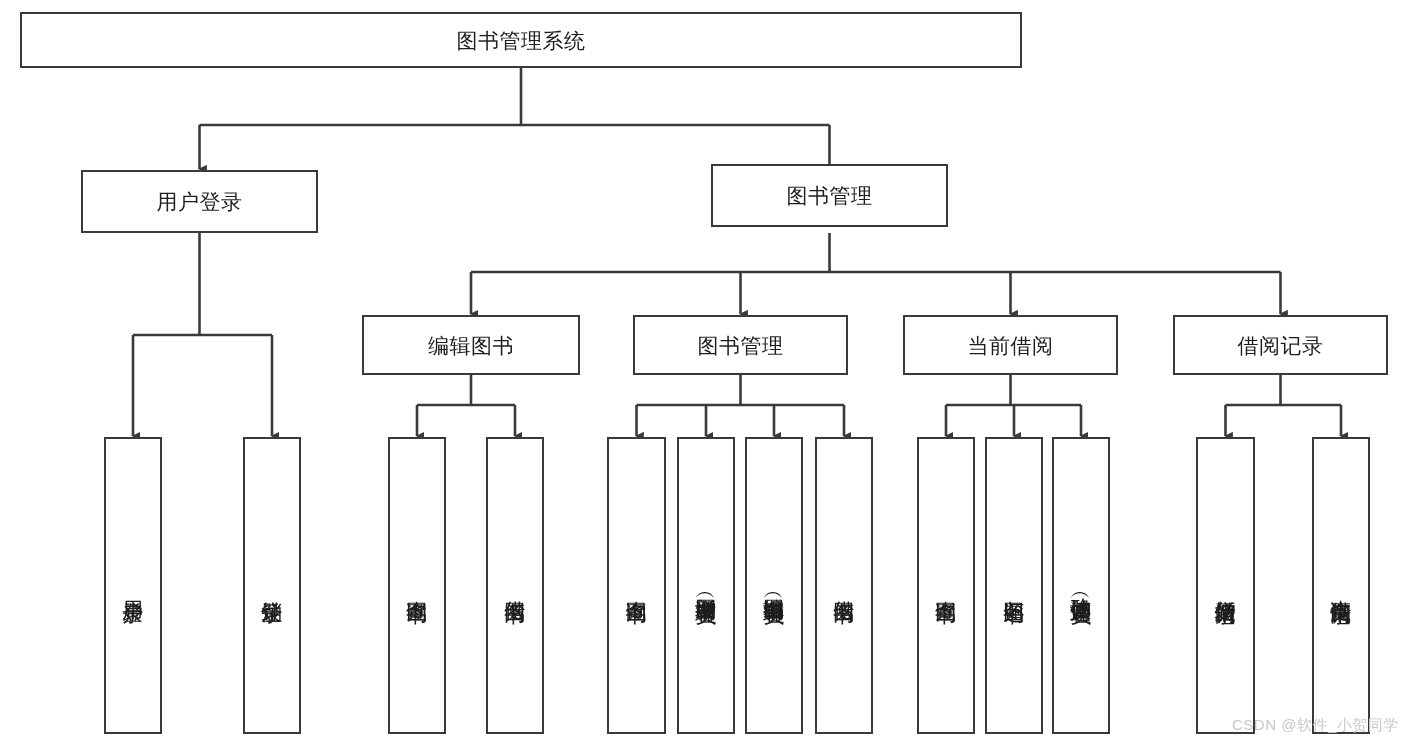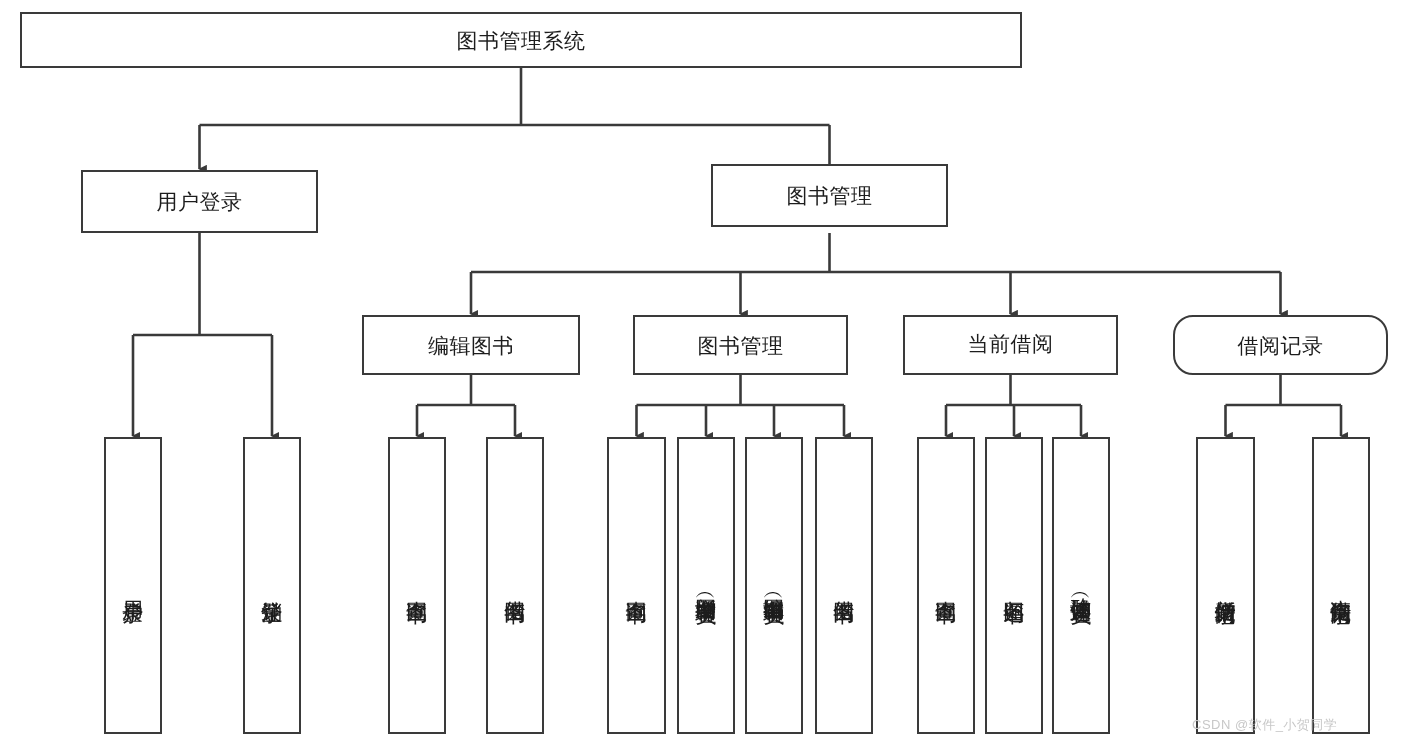--- a/index.html
+++ b/index.html
@@ -52,23 +52,24 @@
   .node.vertical .node-label {
     writing-mode: vertical-rl;
     text-orientation: upright;
     font-size: 21px;
     line-height: 1.12;
     letter-spacing: 1px;
   }
   #watermark {
     position: absolute;
     color: #c8c8c8;
-    font-size: 13px;
+    font-size: 15px;
     white-space: nowrap;
     letter-spacing: 0.5px;
+    margin-left: 40px;
   }
 </style>
 </head>
 <body>
 
 <div id="diagram-root">
 
   <svg id="connectors" viewBox="0 0 1405 747" xmlns="http://www.w3.org/2000/svg">
     <defs>
       <marker id="arrowhead" markerWidth="10" markerHeight="10" refX="4.2" refY="7.4" orient="auto" markerUnits="userSpaceOnUse">
@@ -122,23 +123,23 @@
       <div class="node horizontal" style="left: 711px; top: 164px; width: 237px; height: 63px; border-color: rgb(58, 58, 58);">
         <span class="node-label" style="color: rgb(29, 29, 29);">图书管理</span>
       </div>
       <div class="node horizontal" style="left: 362px; top: 315px; width: 218px; height: 60px; border-color: rgb(58, 58, 58);">
         <span class="node-label" style="color: rgb(29, 29, 29);">编辑图书</span>
       </div>
       <div class="node horizontal" style="left: 633px; top: 315px; width: 215px; height: 60px; border-color: rgb(58, 58, 58);">
         <span class="node-label" style="color: rgb(29, 29, 29);">图书管理</span>
       </div>
       <div class="node horizontal" style="left: 903px; top: 315px; width: 215px; height: 60px; border-color: rgb(58, 58, 58);">
-        <span class="node-label" style="color: rgb(29, 29, 29); font-family: Liberation Mono, monospace;">当前借阅</span>
+        <span class="node-label" style="color: rgb(29, 29, 29);">当前借阅</span>
       </div>
-      <div class="node horizontal" style="left: 1173px; top: 315px; width: 215px; height: 60px; border-color: rgb(58, 58, 58); border-radius: 20px;">
+      <div class="node horizontal" style="left: 1173px; top: 315px; width: 215px; height: 60px; border-color: rgb(58, 58, 58);">
         <span class="node-label" style="color: rgb(29, 29, 29);">借阅记录</span>
       </div>
       <div class="node vertical" style="left: 104px; top: 437px; width: 58px; height: 297px; border-color: rgb(58, 58, 58);">
         <span class="node-label" style="color: rgb(29, 29, 29);">用户登录</span>
       </div>
       <div class="node vertical" style="left: 243px; top: 437px; width: 58px; height: 297px; border-color: rgb(58, 58, 58);">
         <span class="node-label" style="color: rgb(29, 29, 29);">注销登录</span>
       </div>
       <div class="node vertical" style="left: 388px; top: 437px; width: 58px; height: 297px; border-color: rgb(58, 58, 58);">
         <span class="node-label" style="color: rgb(29, 29, 29);">查询图书</span>

